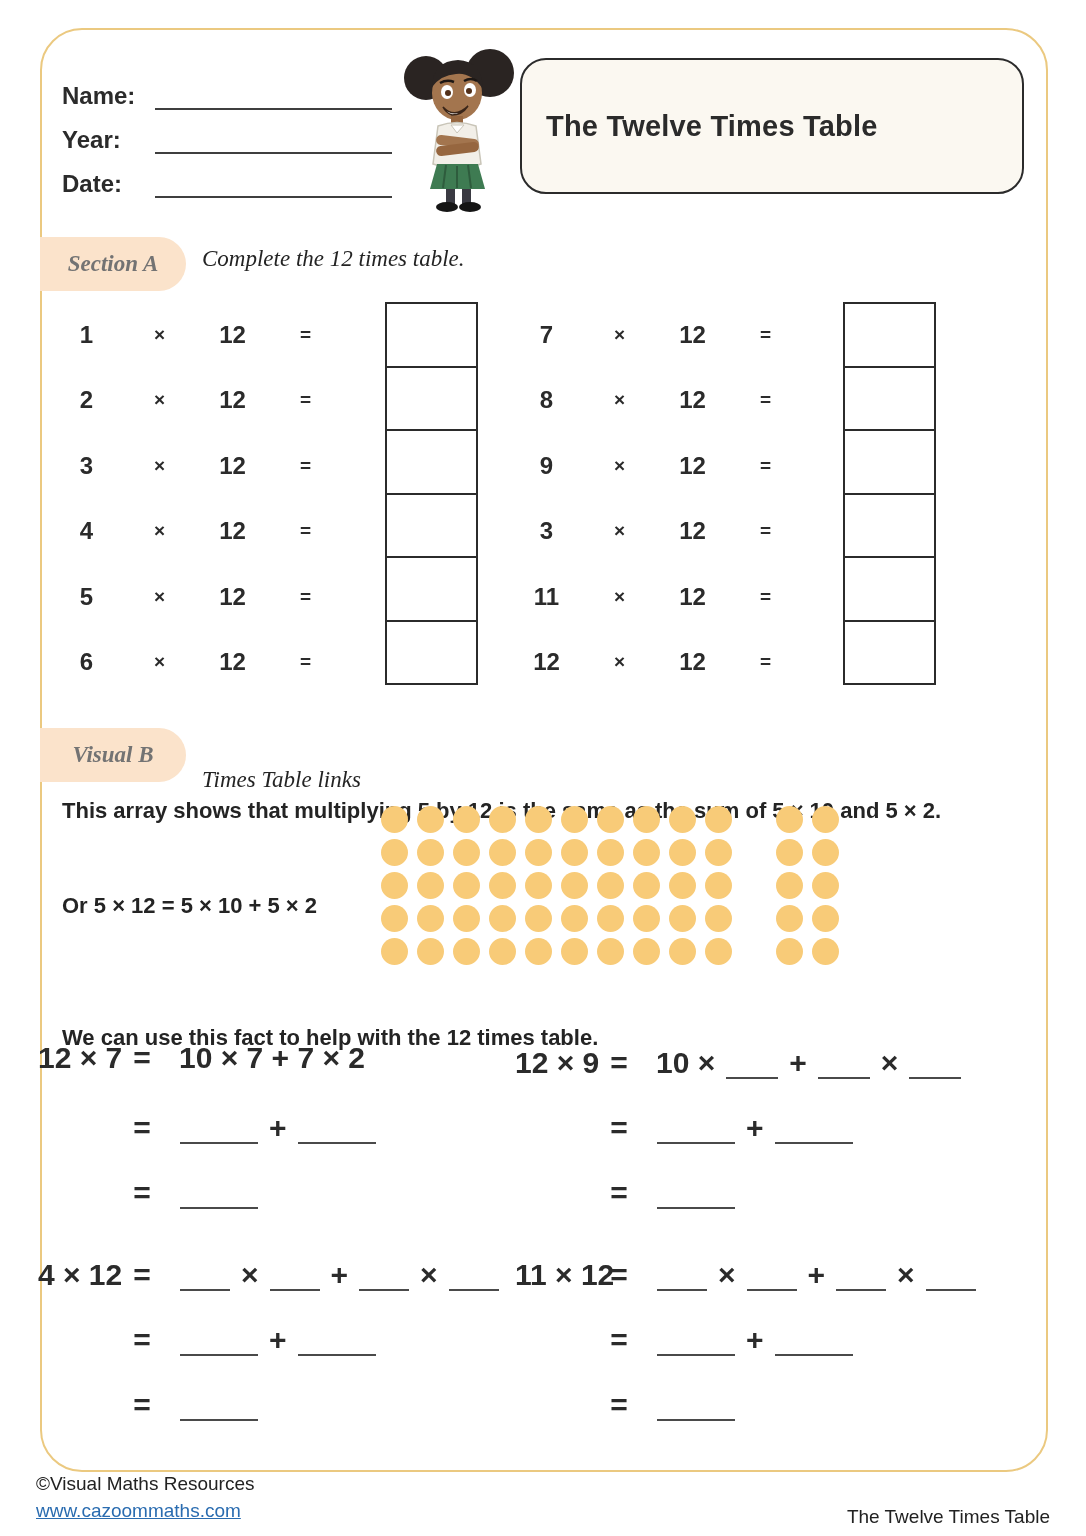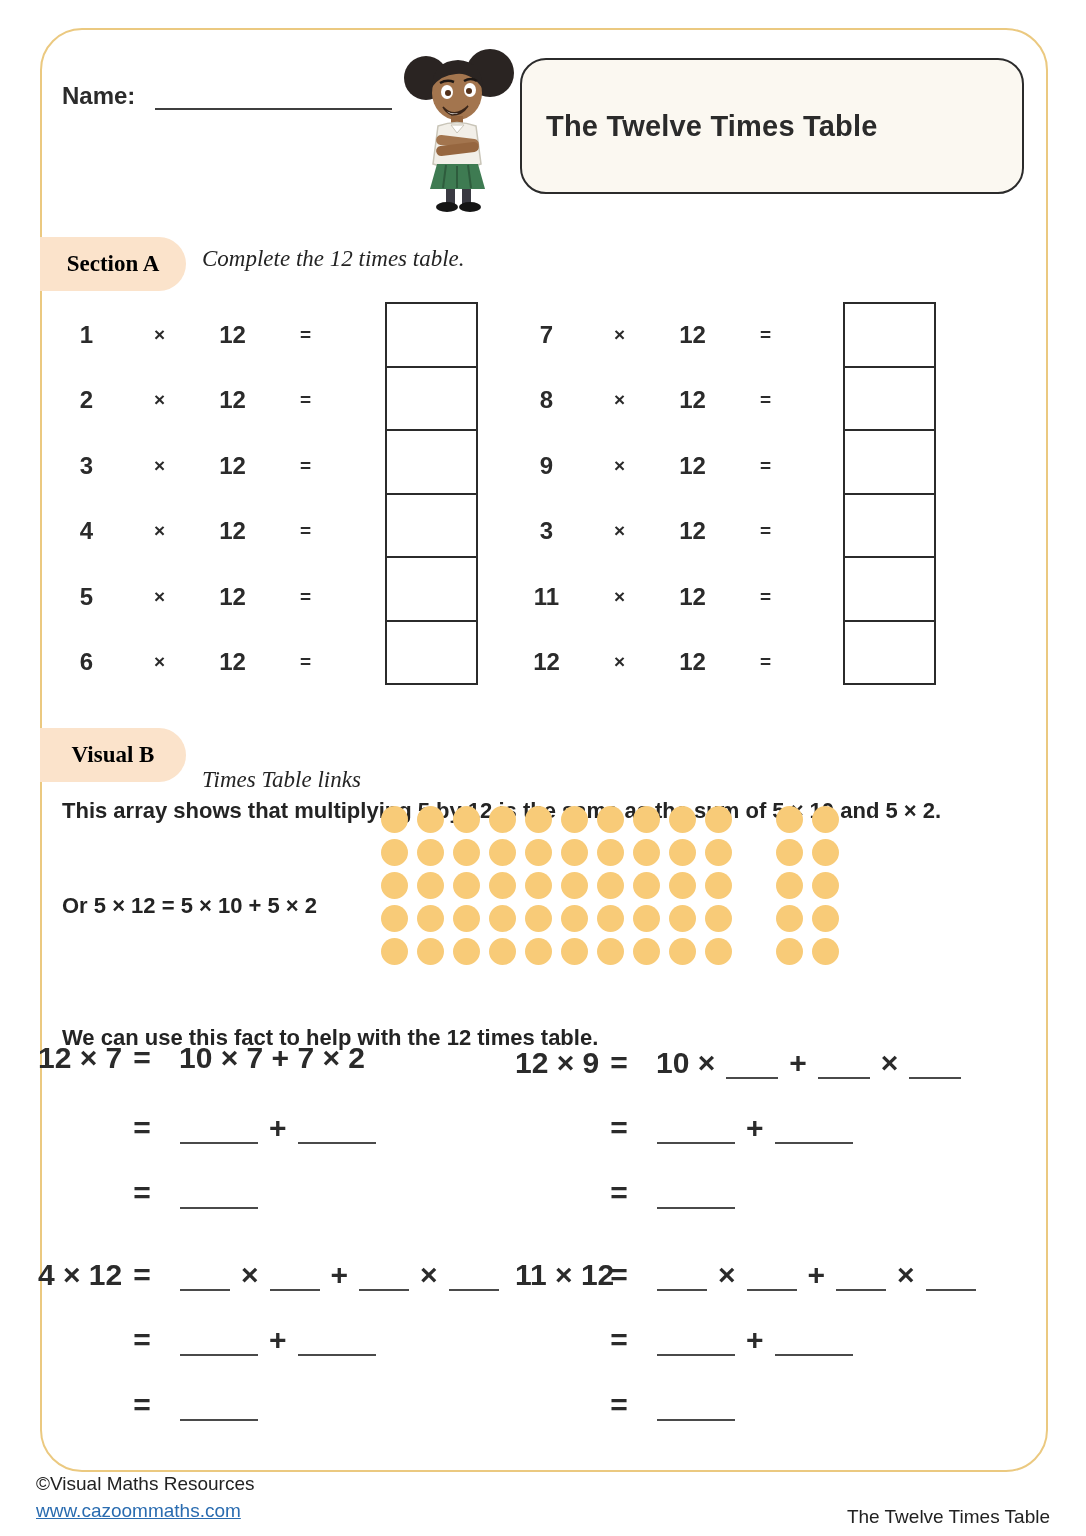--- a/index.html
+++ b/index.html
@@ -23,21 +23,21 @@
     border:2.5px solid #2b2b2b;border-radius:26px;background:#fbf8f1;
     display:flex;align-items:center;
   }
   .title-text{flex:1;padding-left:24px;font-size:29px;font-weight:bold;letter-spacing:.2px;}
   .logo{width:92px;display:flex;flex-direction:column;align-items:center;margin-right:14px;}
   .logo-text{font-family:"Liberation Serif",serif;font-weight:bold;font-size:17px;margin-top:1px;}
   
   .section-pill{
     position:absolute;left:40px;width:146px;height:54px;background:#fbe3cb;
     border-radius:0 28px 28px 0;display:flex;align-items:center;justify-content:center;
-    font-family:"Liberation Serif",serif;font-weight:bold;font-size:23px;color:#000000;
+    font-family:"Liberation Serif",serif;font-style:italic;font-weight:bold;font-size:23px;color:#737373;
   }
   .section-instruction{
     position:absolute;font-family:"Liberation Serif",serif;font-style:italic;
     font-size:23px;color:#242424;
   }
   
   .tt-col{position:absolute;top:302px;width:300px;}
   .tt-row{display:flex;height:65.5px;align-items:center;}
   .tt-cell{width:73px;text-align:center;}
   .tt-num{font-size:24px;font-weight:bold;}
@@ -66,20 +66,28 @@
   .footer-title{position:absolute;right:36px;top:1506px;font-size:19px;color:#222;}
 </style>
 </head>
 <body>
 
 <div class="page-border"></div>
 
 <div class="id-fields">
   <div class="id-row">
     <span class="id-label">Name:</span>
+    <span class="id-line"></span>
+  </div>
+  <div class="id-row">
+    <span class="id-label">Year:</span>
+    <span class="id-line"></span>
+  </div>
+  <div class="id-row">
+    <span class="id-label">Date:</span>
     <span class="id-line"></span>
   </div>
 </div>
 
 <svg class="student-illo" viewBox="0 0 126 168">
   <circle cx="30" cy="33" r="22" fill="#2a2422"></circle>
   <circle cx="94" cy="28" r="24" fill="#2a2422"></circle>
   <ellipse cx="61" cy="48" rx="25" ry="27" fill="#a3754e"></ellipse>
   <path d="M36,42 Q37,16 62,15 Q86,16 87,44 Q75,27 60,29 Q45,30 36,42 Z" fill="#2a2422"></path>
   <ellipse cx="51" cy="47" rx="6" ry="7" fill="#ffffff"></ellipse>

